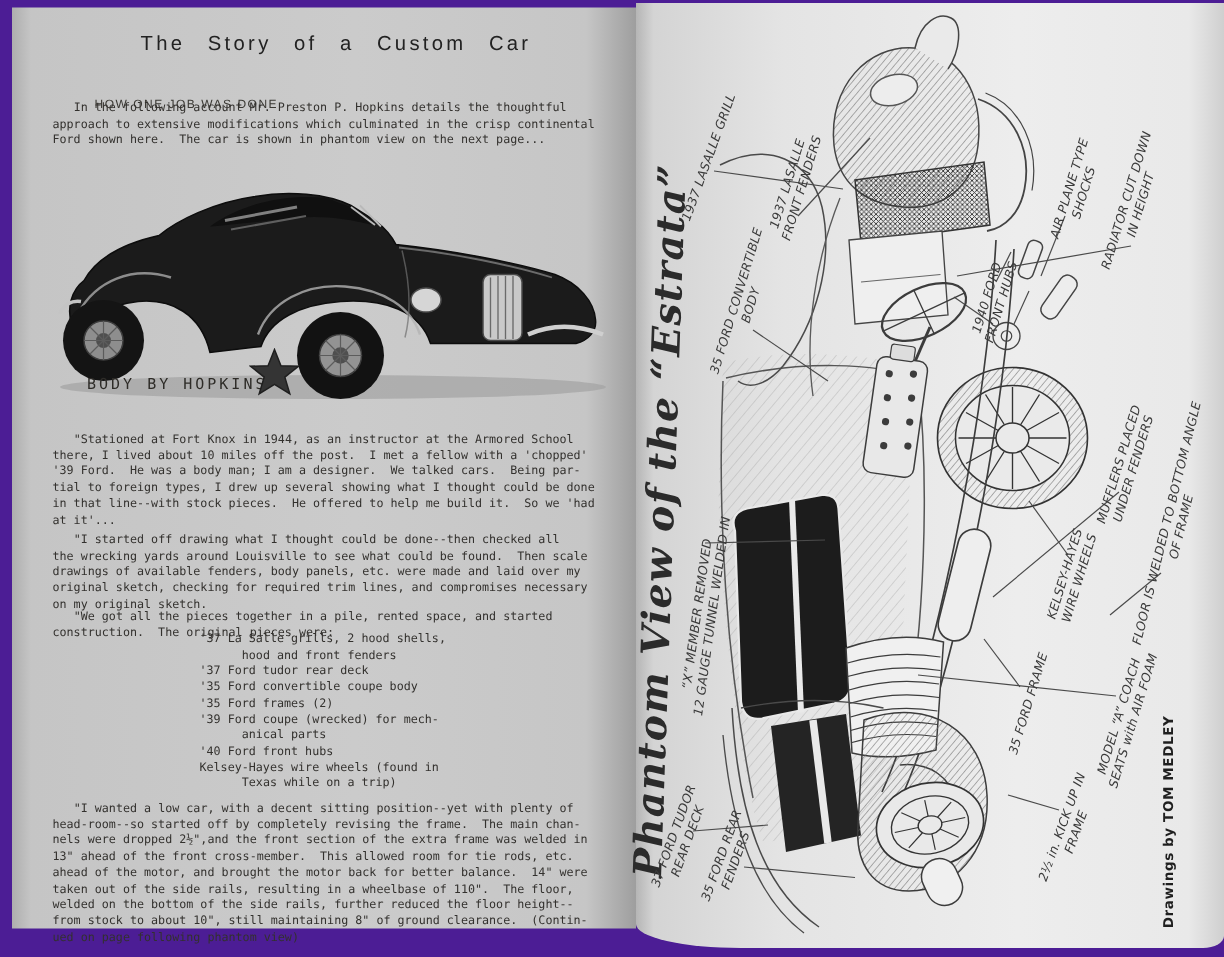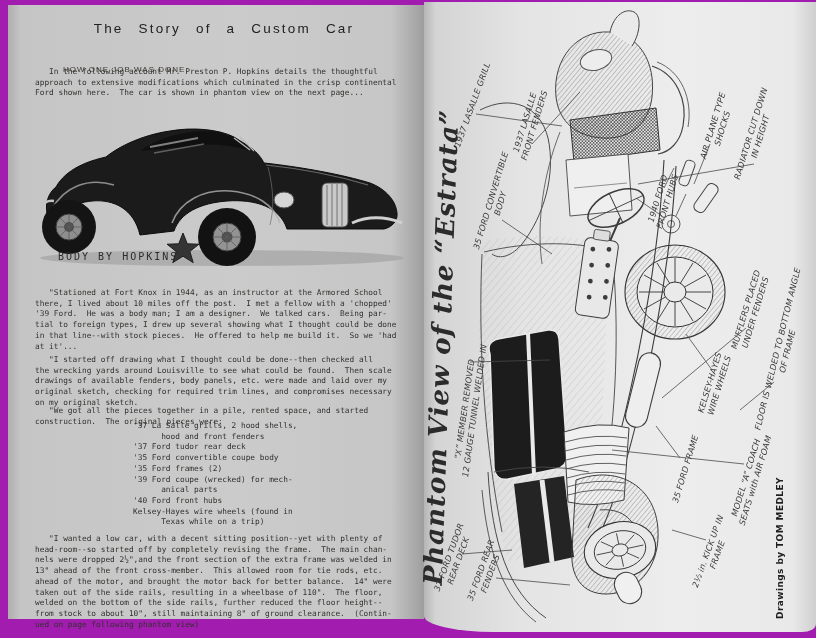--- a/index.html
+++ b/index.html
@@ -1,16 +1,16 @@
 <!DOCTYPE html>
 <html><head>
 <meta charset="utf-8">
 <style>
   html,body{margin:0;padding:0;background:#000;}
-  .stage{position:relative;width:816px;height:638px;background:#a21caf;overflow:hidden;
+  .stage{position:relative;width:816px;height:638px;background:#4c1d95;overflow:hidden;
          font-family:"DejaVu Sans Mono",monospace;}
   .page{position:absolute;}
   .left-page{left:8px;top:5px;width:416px;height:614px;
     background:linear-gradient(90deg,#aeaeae 0,#c5c5c5 3%,#cbcbcb 55%,#c6c6c6 92%,#9e9e9e 100%);}
   .right-page{left:424px;top:2px;width:392px;height:630px;
     background:linear-gradient(90deg,#b5b5b5 0,#d4d4d4 3%,#e4e4e4 25%,#ededed 65%,#e9e9e9 94%,#cfcfcf 100%);
     border-bottom-left-radius:70px 16px;border-bottom-right-radius:14px 8px;}
   .tw{position:absolute;font-family:"DejaVu Sans Mono",monospace;font-size:7.8px;line-height:10.7px;
       color:#33312e;white-space:pre-wrap;}
   .page-title{position:absolute;font-family:"Liberation Sans",sans-serif;font-size:13.5px;

